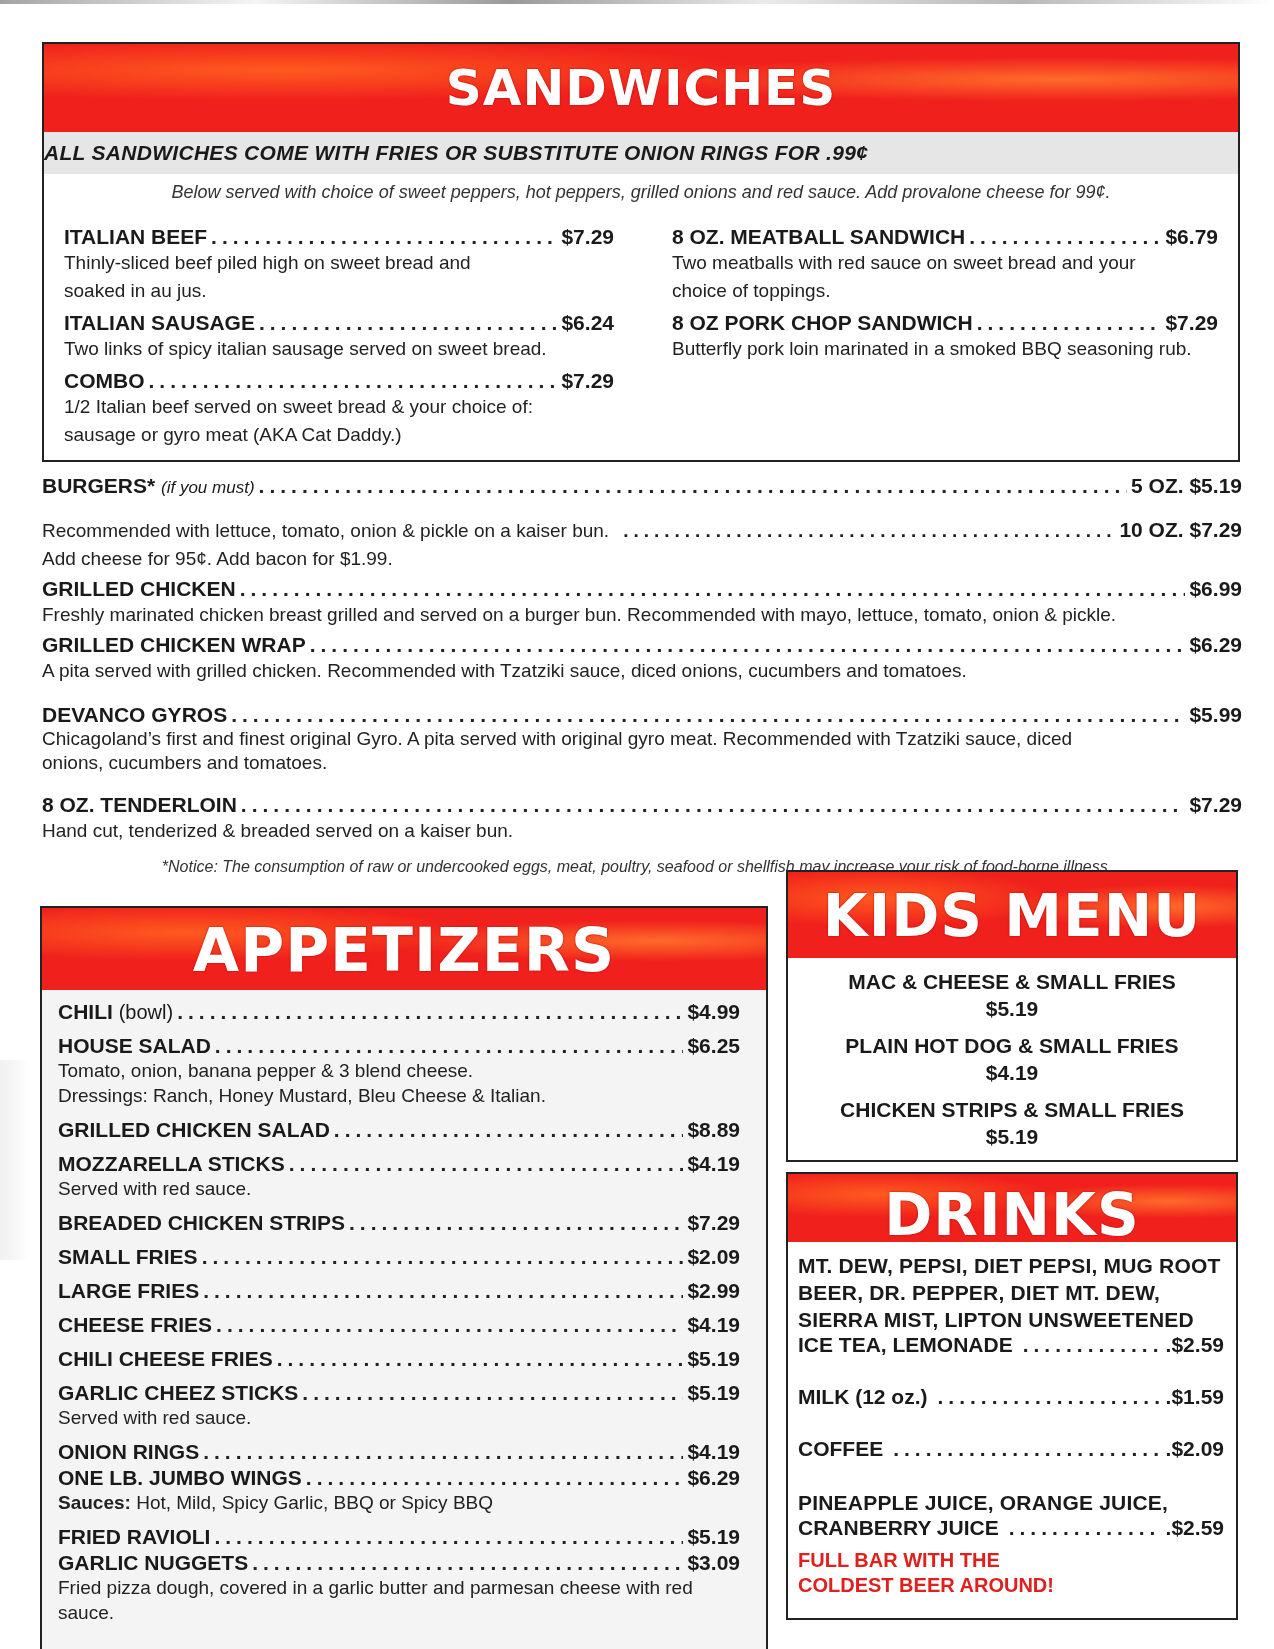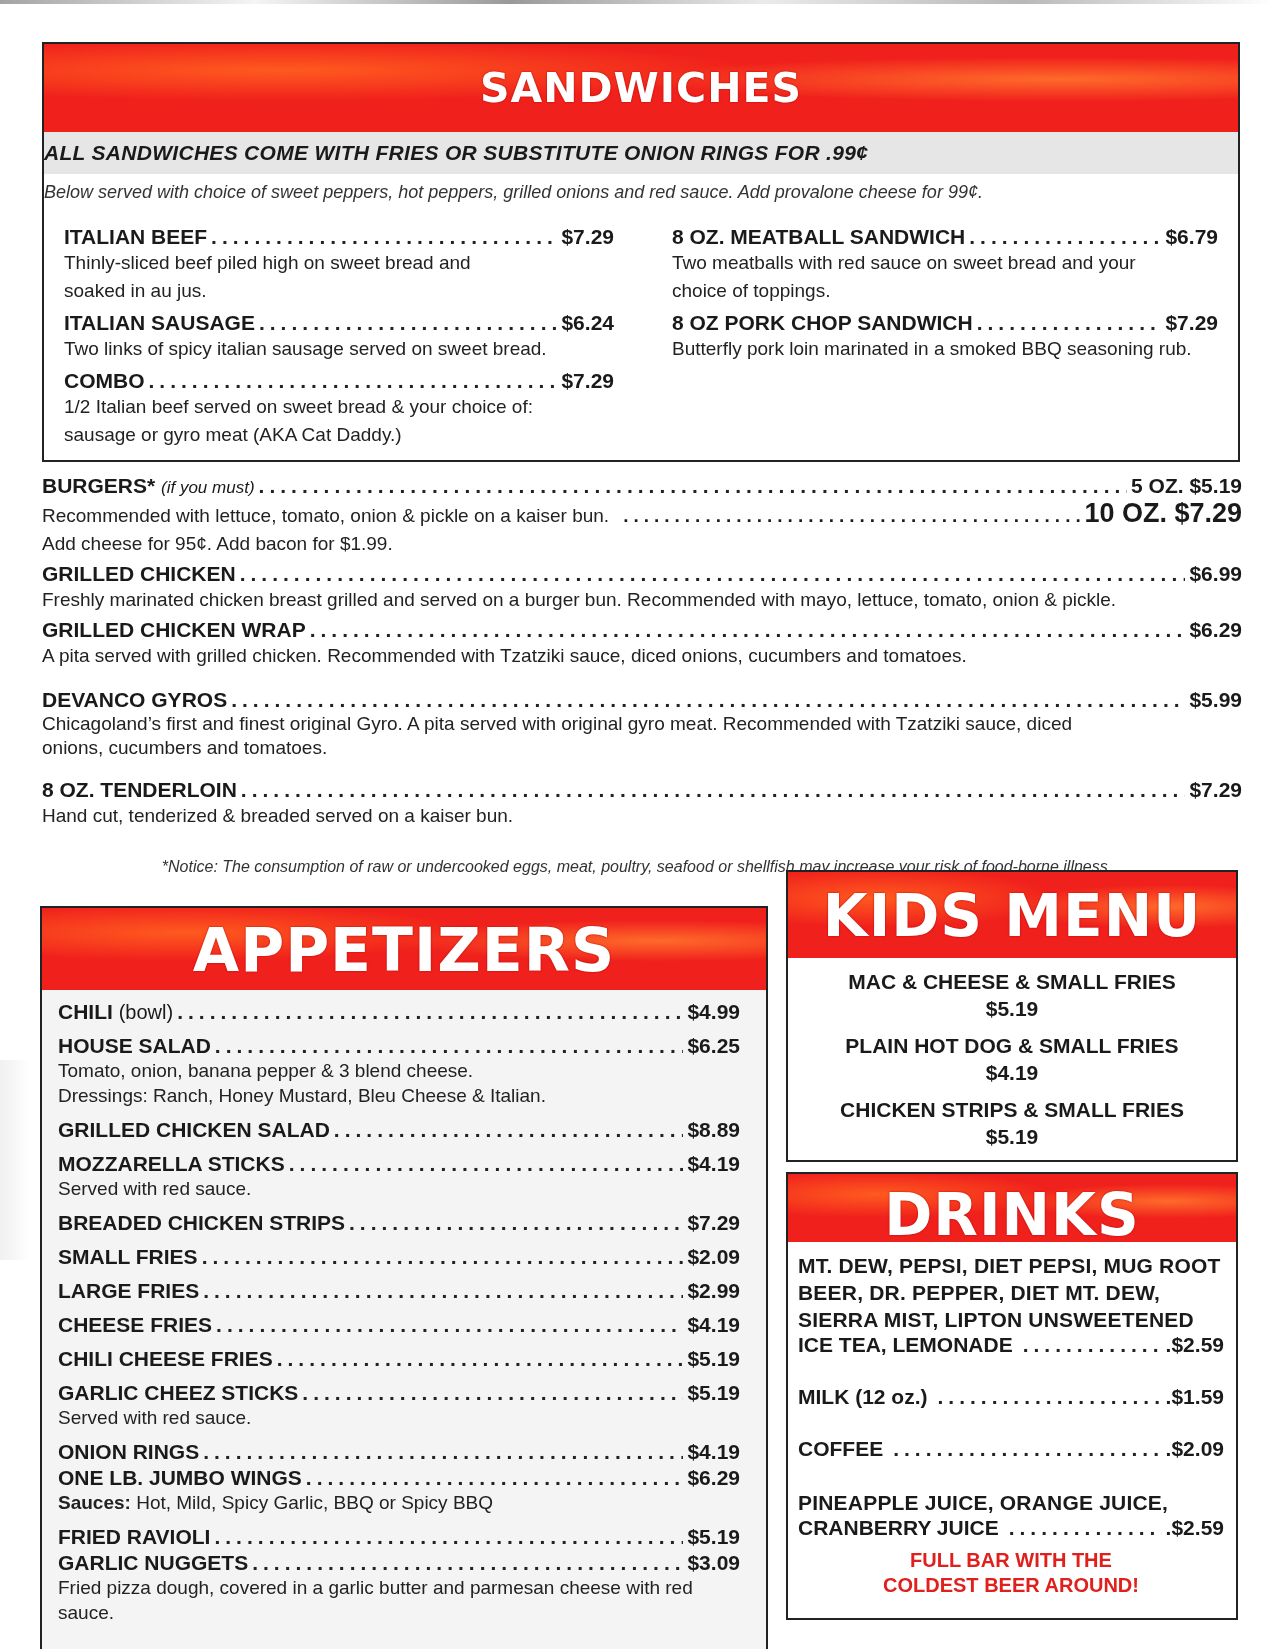--- a/index.html
+++ b/index.html
@@ -14,24 +14,24 @@
                 radial-gradient(ellipse at 85% 40%, #ff6a2a 0%, rgba(255,60,20,0) 30%),
                 #f0201c;
     text-align: center; color: #fff;
     font-family: "DejaVu Sans", sans-serif; font-weight: bold;
     letter-spacing: 1px;
     text-shadow: 0 0 2px #a00;
   }
 
   
   #sandwiches { position: absolute; left: 42px; top: 42px; width: 1198px; height: 420px; border: 2px solid #222; }
-  #sandwiches .banner { height: 88px; line-height: 88px; font-size: 41px; }
+  #sandwiches .banner { height: 88px; line-height: 88px; font-size: 50px; }
   #sandwiches .subbar { height: 42px; line-height: 42px; background: #e6e6e6; text-align: left;
     font-style: italic; font-weight: bold; font-size: 21px; letter-spacing: .3px; }
-  #sandwiches .note { text-align: left; font-style: italic; font-size: 18px; margin-top: 8px; color: #333; }
+  #sandwiches .note { text-align: center; font-style: italic; font-size: 18px; margin-top: 8px; color: #333; }
   .sand-cols { position: absolute; top: 181px; left: 20px; right: 20px; display: flex; justify-content: space-between; }
   .sand-col { width: 550px; }
   .sand-col.right { width: 546px; }
 
   .item { display: flex; align-items: baseline; font-weight: bold; font-size: 21px; white-space: nowrap; overflow: hidden; }
   .item .name { flex: 0 0 auto; }
   .item .name .aside { font-weight: normal; font-size: 20px; }
   .item .name .aside.it { font-style: italic; font-size: 17px; }
   .item .dots { flex: 1 1 auto; overflow: hidden; margin: 0 4px; letter-spacing: 5px; font-weight: bold; color: #222; }
   .item .dots::before { content: "........................................................................................................................................................................................................"; }
@@ -42,21 +42,21 @@
   .sand-col .item { margin-top: 6px; }
   .sand-col .item:first-child { margin-top: 0; }
 
   
   #mid { position: absolute; left: 42px; top: 470px; width: 1200px; }
   #mid .item { margin-top: 4px; }
   #mid .gap { height: 14px; }
   #mid .burger-row { display: flex; align-items: baseline; font-size: 19px; white-space: nowrap; justify-content: flex-end; }
   #mid .burger-row .d { flex: 1; overflow: hidden; margin: 0 4px 0 14px; letter-spacing: 5px; font-weight: bold; }
   #mid .burger-row .d::before { content: "................................................................................................................................"; }
-  #mid .burger-row .p { font-weight: bold; font-size: 27px; }
+  #mid .burger-row .p { font-weight: bold; font-size: 21px; margin-top: 20px; }
   .notice { position: absolute; left: 0; width: 1274px; top: 858px; text-align: center; font-style: italic; font-size: 16px; color: #333; }
 
   
   #appetizers { position: absolute; left: 40px; top: 870px; width: 728px; height: 750px; border: 2px solid #222; background: #f4f4f4; margin-top: 36px; }
   #appetizers .banner { height: 82px; line-height: 84px; font-size: 60px; }
   #appetizers .body { padding: 10px 26px 0 16px; }
   #appetizers .item { font-size: 21px; margin-top: 10px; }
   #appetizers .item.tight { margin-top: 2px; }
   #appetizers .item:first-child { margin-top: 0; }
   #appetizers .desc { font-size: 19px; line-height: 25px; }
@@ -68,21 +68,21 @@
   #kids .k:first-of-type { margin-top: 6px; }
 
   
   #drinks { position: absolute; left: 786px; top: 1172px; width: 452px; height: 448px; border: 2px solid #222; }
   #drinks .banner { height: 68px; line-height: 82px; font-size: 58px; }
   #drinks .body { padding: 10px 12px 0 10px; }
   #drinks .dline { font-weight: bold; font-size: 21px; line-height: 27px; letter-spacing: .2px; }
   #drinks .item { font-size: 21px; }
   #drinks .item .dots { letter-spacing: 5px; margin-left: 10px; }
   #drinks .spacer { height: 28px; }
-  #drinks .bar { text-align: center; color: #e0201c; font-weight: bold; font-size: 20px; line-height: 25px; margin-top: 8px; }
+  #drinks .bar { color: #e0201c; font-weight: bold; font-size: 20px; line-height: 25px; margin-top: 8px; }
 
   .leftshade { position: absolute; left: 0; top: 1060px; width: 30px; height: 200px;
     background: linear-gradient(90deg, rgba(0,0,0,.06), rgba(0,0,0,0)); }
 </style>
 </head>
 <body>
 
 <div class="top-edge"></div>
 <div class="leftshade"></div>
 

